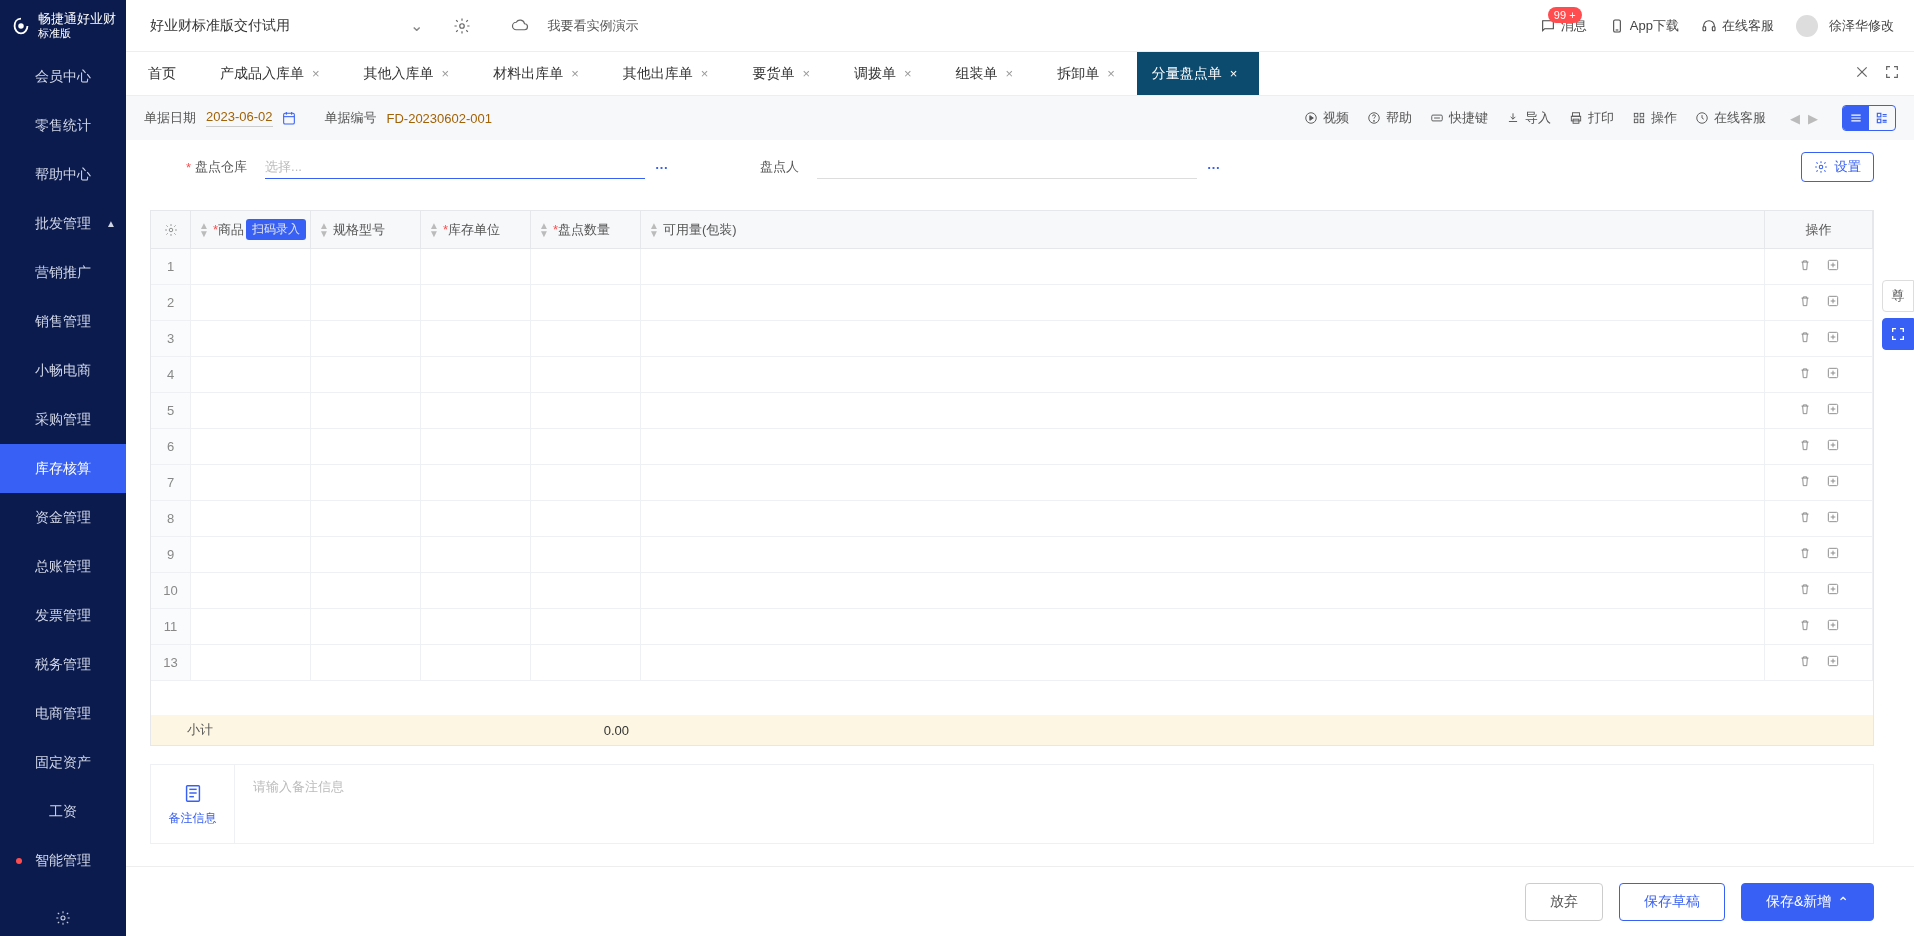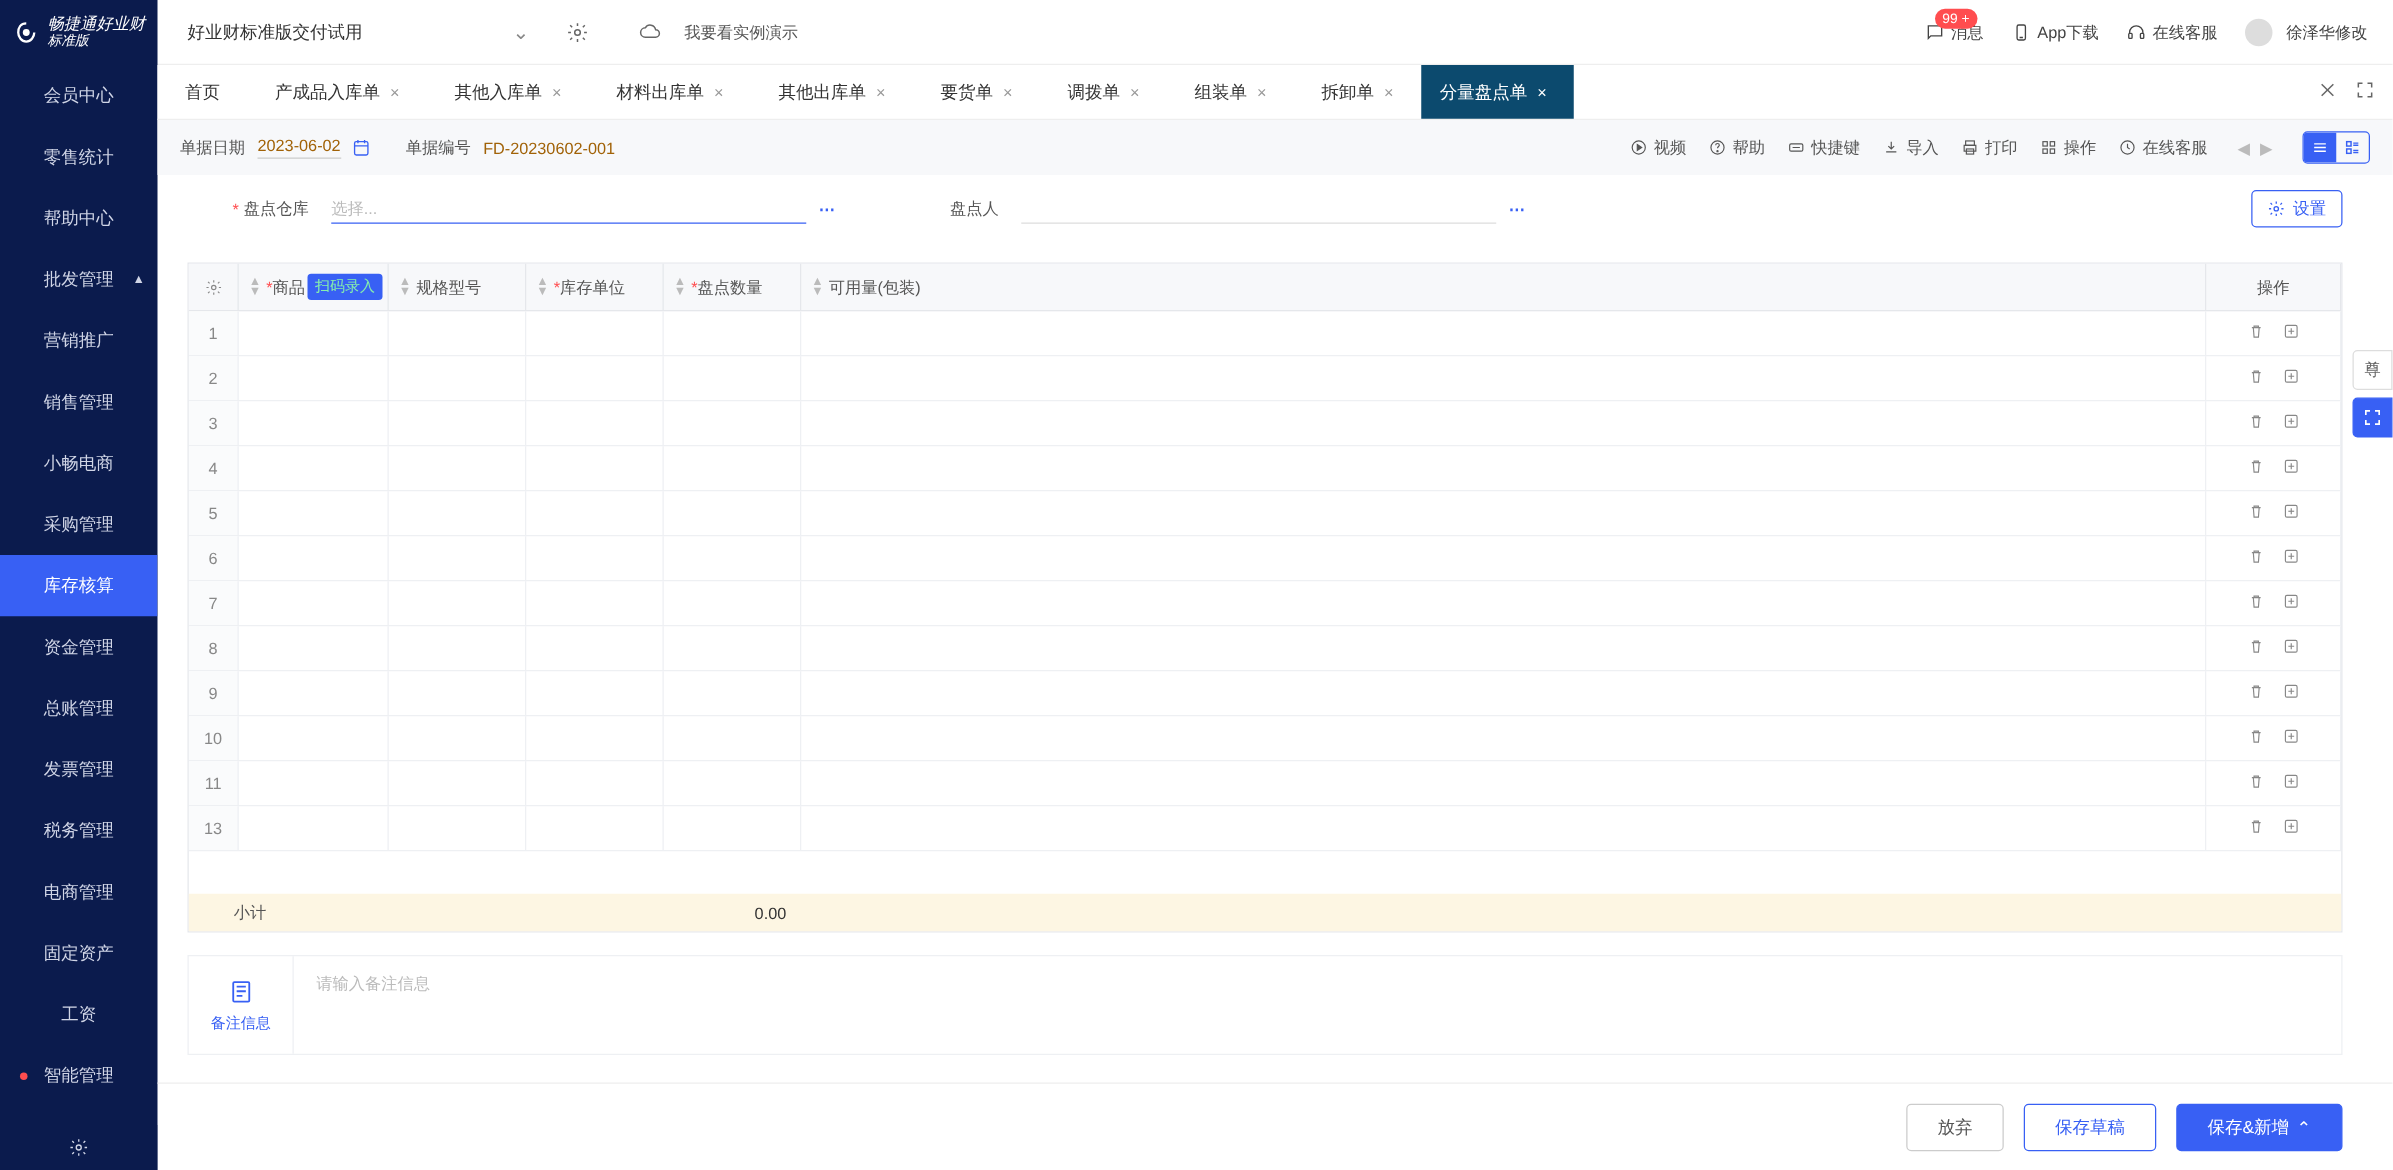--- a/index.html
+++ b/index.html
@@ -1,19 +1,19 @@
 <!DOCTYPE html>
 <html><head>
 <meta charset="utf-8">
 <style>
 * { box-sizing: border-box; margin: 0; padding: 0; }
 html, body { width: 1914px; height: 936px; font-family: "Microsoft YaHei", Arial, sans-serif; font-size: 13px; color: #333; background: #fff; overflow: hidden; }
 
 .top-header { position: absolute; top: 0; left: 0; right: 0; height: 52px; display: flex; align-items: center; border-bottom: 1px solid #eee; }
-.logo-box { width: 126px; height: 52px; background: #0b1b4d; color: #fff; display: flex; align-items: center; padding-left: 10px; font-size: 12px; font-style: italic; }
+.logo-box { width: 126px; height: 52px; background: #0b1b4d; color: #fff; display: flex; align-items: center; padding-left: 10px; font-size: 12px; }
 .logo-box svg { margin-right: 6px; }
 .logo-text-main { font-size: 13px; display: block; line-height: 1.1;}
 .logo-text-sub { font-size: 11px; display: block; line-height: 1.1;}
 .app-title { margin-left: 24px; font-size: 14px; color: #333; }
 .app-title-dd { margin-left: 120px; color:#888; font-size:16px;}
 .gear-top { margin-left: 30px; color:#666; }
 .demo-link { margin-left: 40px; color:#555; display:flex; align-items:center; gap:18px; font-size:13px;}
 .top-right { margin-left:auto; display:flex; align-items:center; gap:22px; padding-right:20px; font-size:13px; color:#444;}
 .top-right .item { display:flex; align-items:center; gap:5px; position:relative;}
 .badge99 { position:absolute; top:-10px; left:8px; background:#ff4d4f; color:#fff; border-radius:10px; padding:0 6px; font-size:11px; line-height:16px;}
@@ -59,21 +59,21 @@
 .thead .th { border-right:1px solid #e5e7eb; display:flex; align-items:center; padding:0 8px; position:relative;}
 .thead .sorter { color:#bbb; margin-right:4px; font-size:10px; line-height:8px;}
 .thead .req { color:#ff4d4f;}
 .th-gear { width:40px; justify-content:center;}
 .th-prod { width:120px;}
 .th-spec { width:110px;}
 .th-unit { width:110px;}
 .th-qty { width:110px;}
 .th-avail { flex:1;}
 .th-ops { width:108px; justify-content:center; border-right:none;}
-.scan-badge { background:#3860f4; color:#86efac; padding:2px 6px; border-radius:3px; font-size:12px; position:absolute; right:4px;}
+.scan-badge { background:#3860f4; color:#e5e5e5; padding:2px 6px; border-radius:3px; font-size:12px; position:absolute; right:4px;}
 .tbody { position:absolute; top:38px; left:0; right:0; bottom:30px; overflow-y:auto;}
 .trow { display:flex; height:36px; border-bottom:1px solid #eef0f3;}
 .trow .td { border-right:1px solid #eef0f3; display:flex; align-items:center; padding:0 8px; font-size:13px;}
 .td-num { width:40px; justify-content:center; color:#888; background:#fafbfc;}
 .td-prod { width:120px;}
 .td-spec { width:110px;}
 .td-unit { width:110px;}
 .td-qty { width:110px;}
 .td-avail { flex:1;}
 .td-ops { width:108px; justify-content:center; gap:14px; border-right:none; color:#888;}

